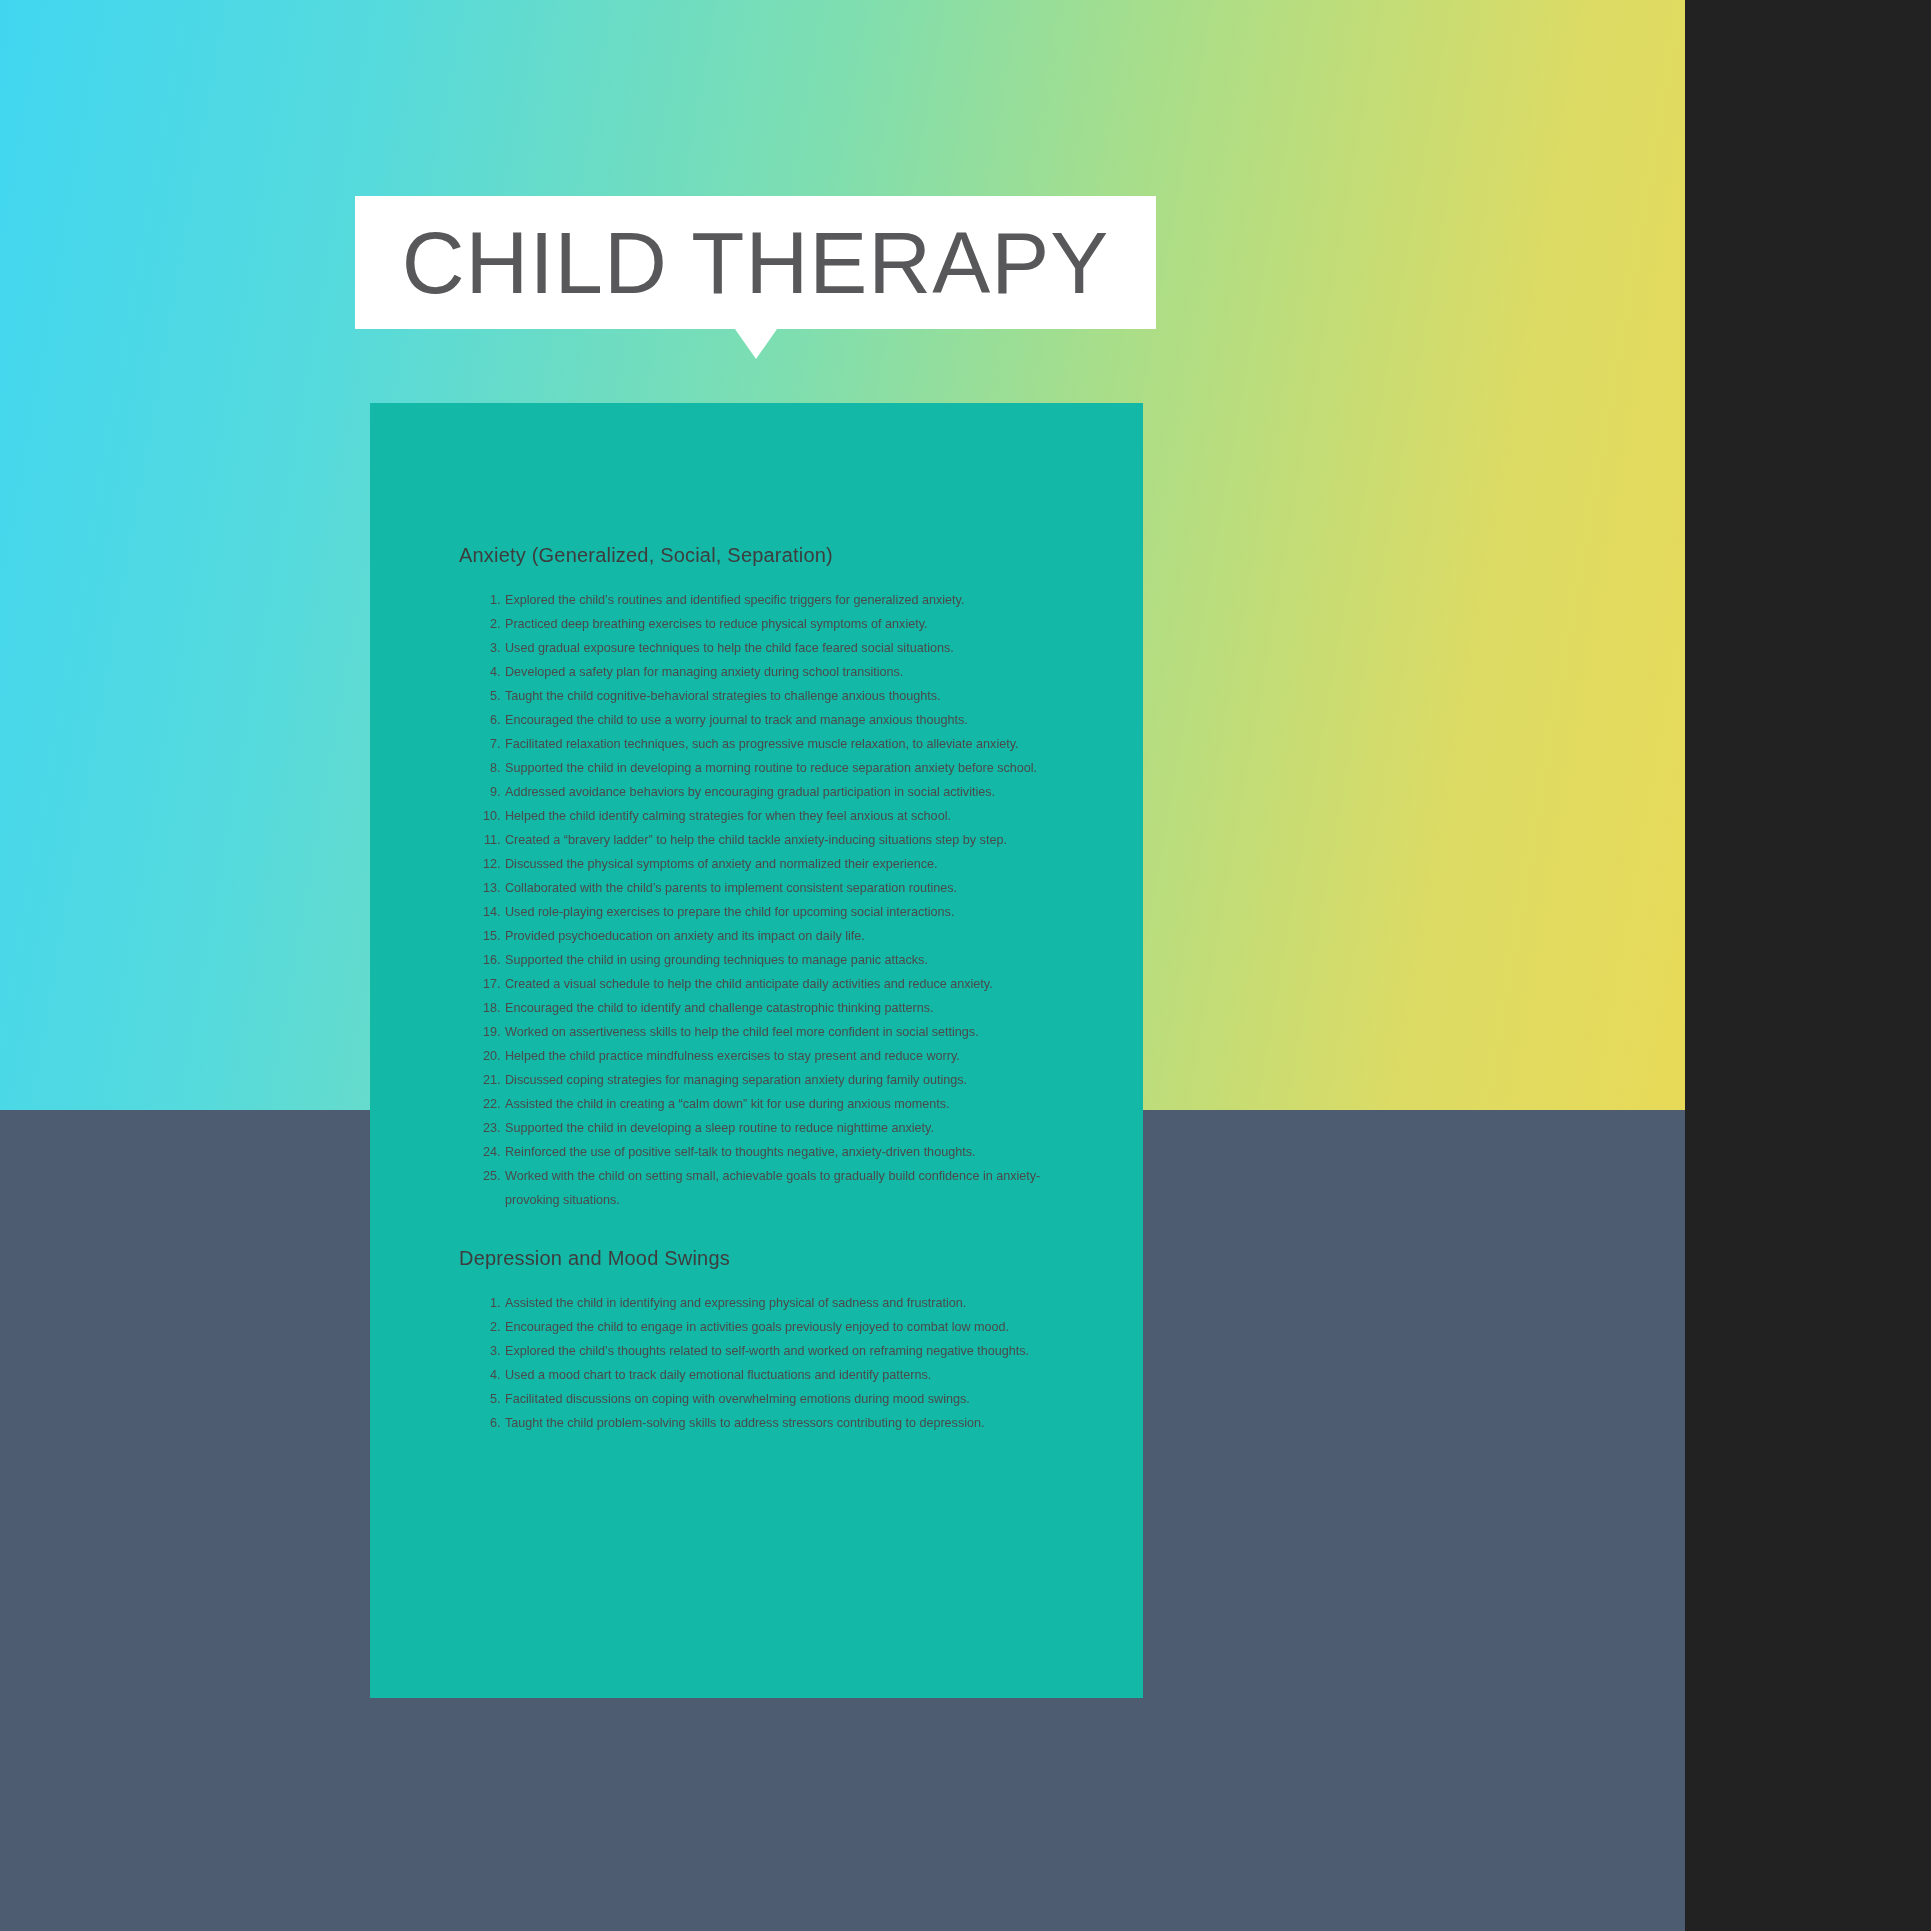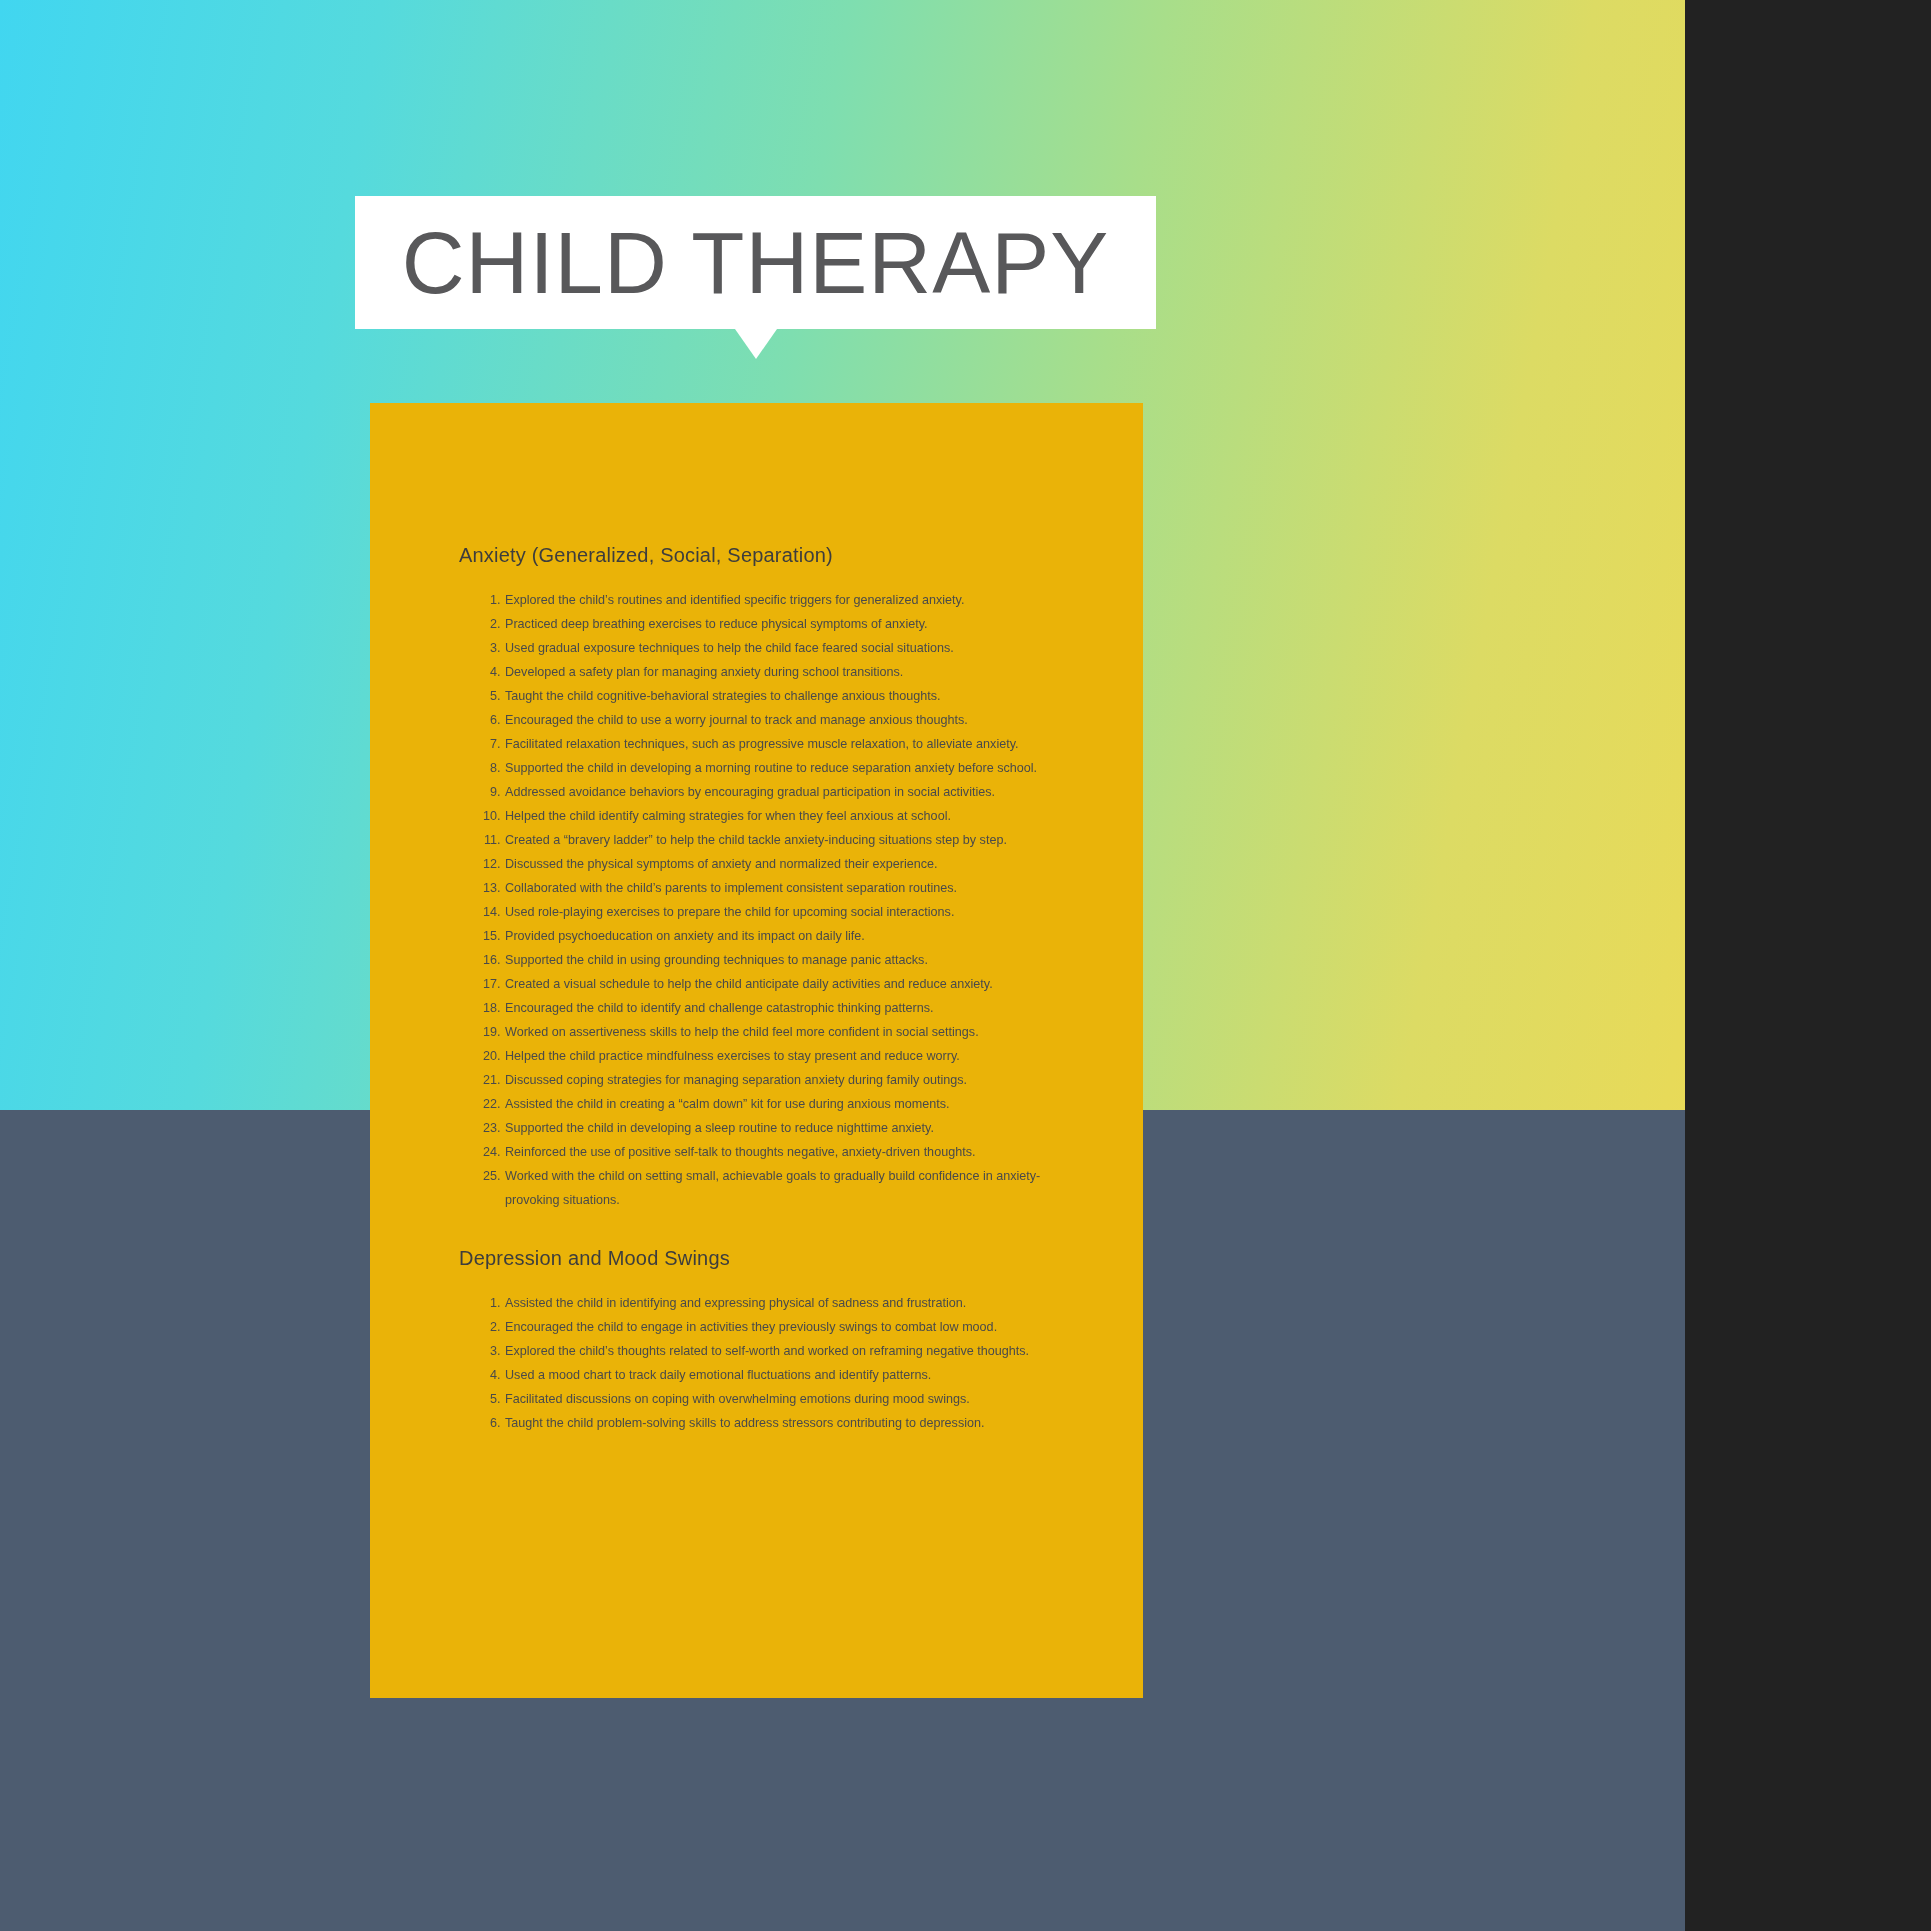--- a/index.html
+++ b/index.html
@@ -50,21 +50,21 @@
     width: 0; height: 0;
     border-left: 21px solid transparent;
     border-right: 21px solid transparent;
     border-top: 30px solid #ffffff;
   }
   
   .paper {
     position: absolute;
     left: 370px; top: 403px;
     width: 773px; height: 1295px;
-    background: #eab308;
+    background: #14b8a6;
     padding: 141px 84px 0 89px;
     overflow: hidden;
   }
   .section { margin-bottom: 35px; }
   .section-heading {
     font-size: 20px;
     font-weight: 400;
     color: #3d3d3d;
     margin-bottom: 21px;
     letter-spacing: 0.2px;
@@ -120,21 +120,21 @@
         <li>Supported the child in developing a sleep routine to reduce nighttime anxiety.</li>
         <li>Reinforced the use of positive self-talk to thoughts negative, anxiety-driven thoughts.</li>
         <li>Worked with the child on setting small, achievable goals to gradually build confidence in anxiety-provoking situations.</li>
       </ol>
     </div>
 
     <div class="section">
       <div class="section-heading">Depression and Mood Swings</div>
       <ol>
         <li>Assisted the child in identifying and expressing physical of sadness and frustration.</li>
-        <li>Encouraged the child to engage in activities they previously swings to combat low mood.</li>
+        <li>Encouraged the child to engage in activities goals previously enjoyed to combat low mood.</li>
         <li>Explored the child’s thoughts related to self-worth and worked on reframing negative thoughts.</li>
         <li>Used a mood chart to track daily emotional fluctuations and identify patterns.</li>
         <li>Facilitated discussions on coping with overwhelming emotions during mood swings.</li>
         <li>Taught the child problem-solving skills to address stressors contributing to depression.</li>
       </ol>
     </div>
 
   </div>
 </div>
 

